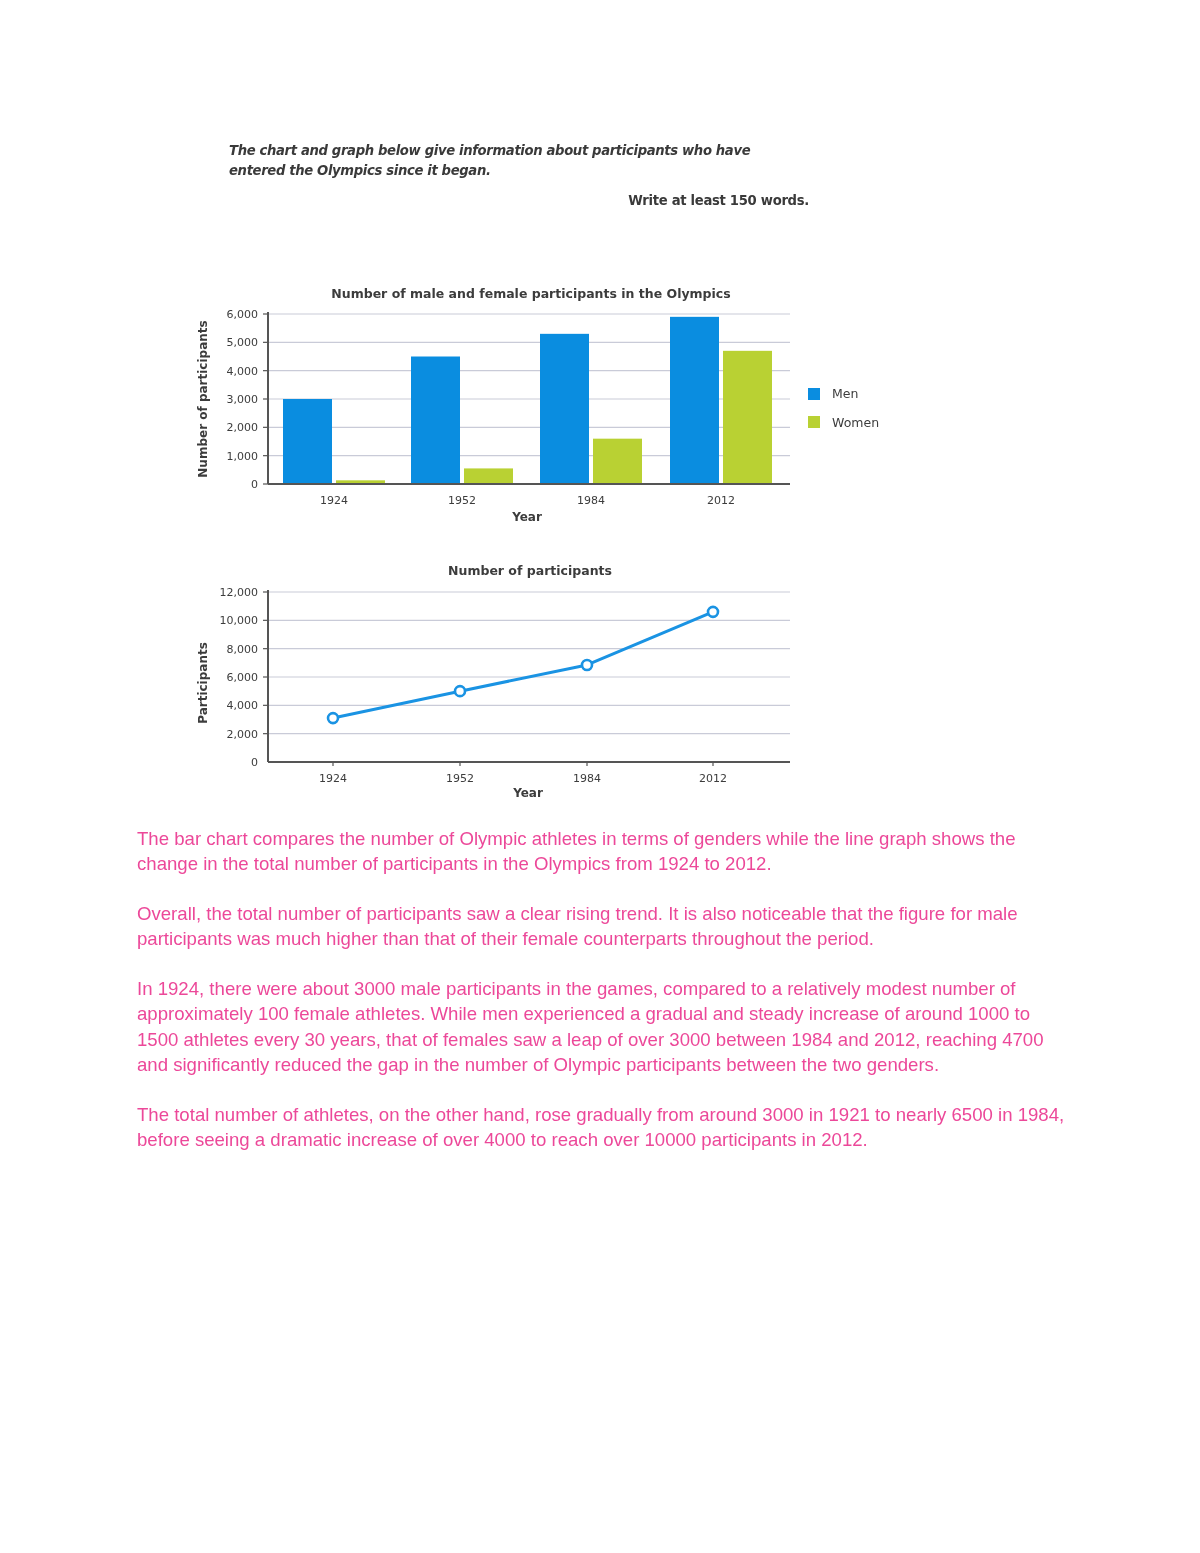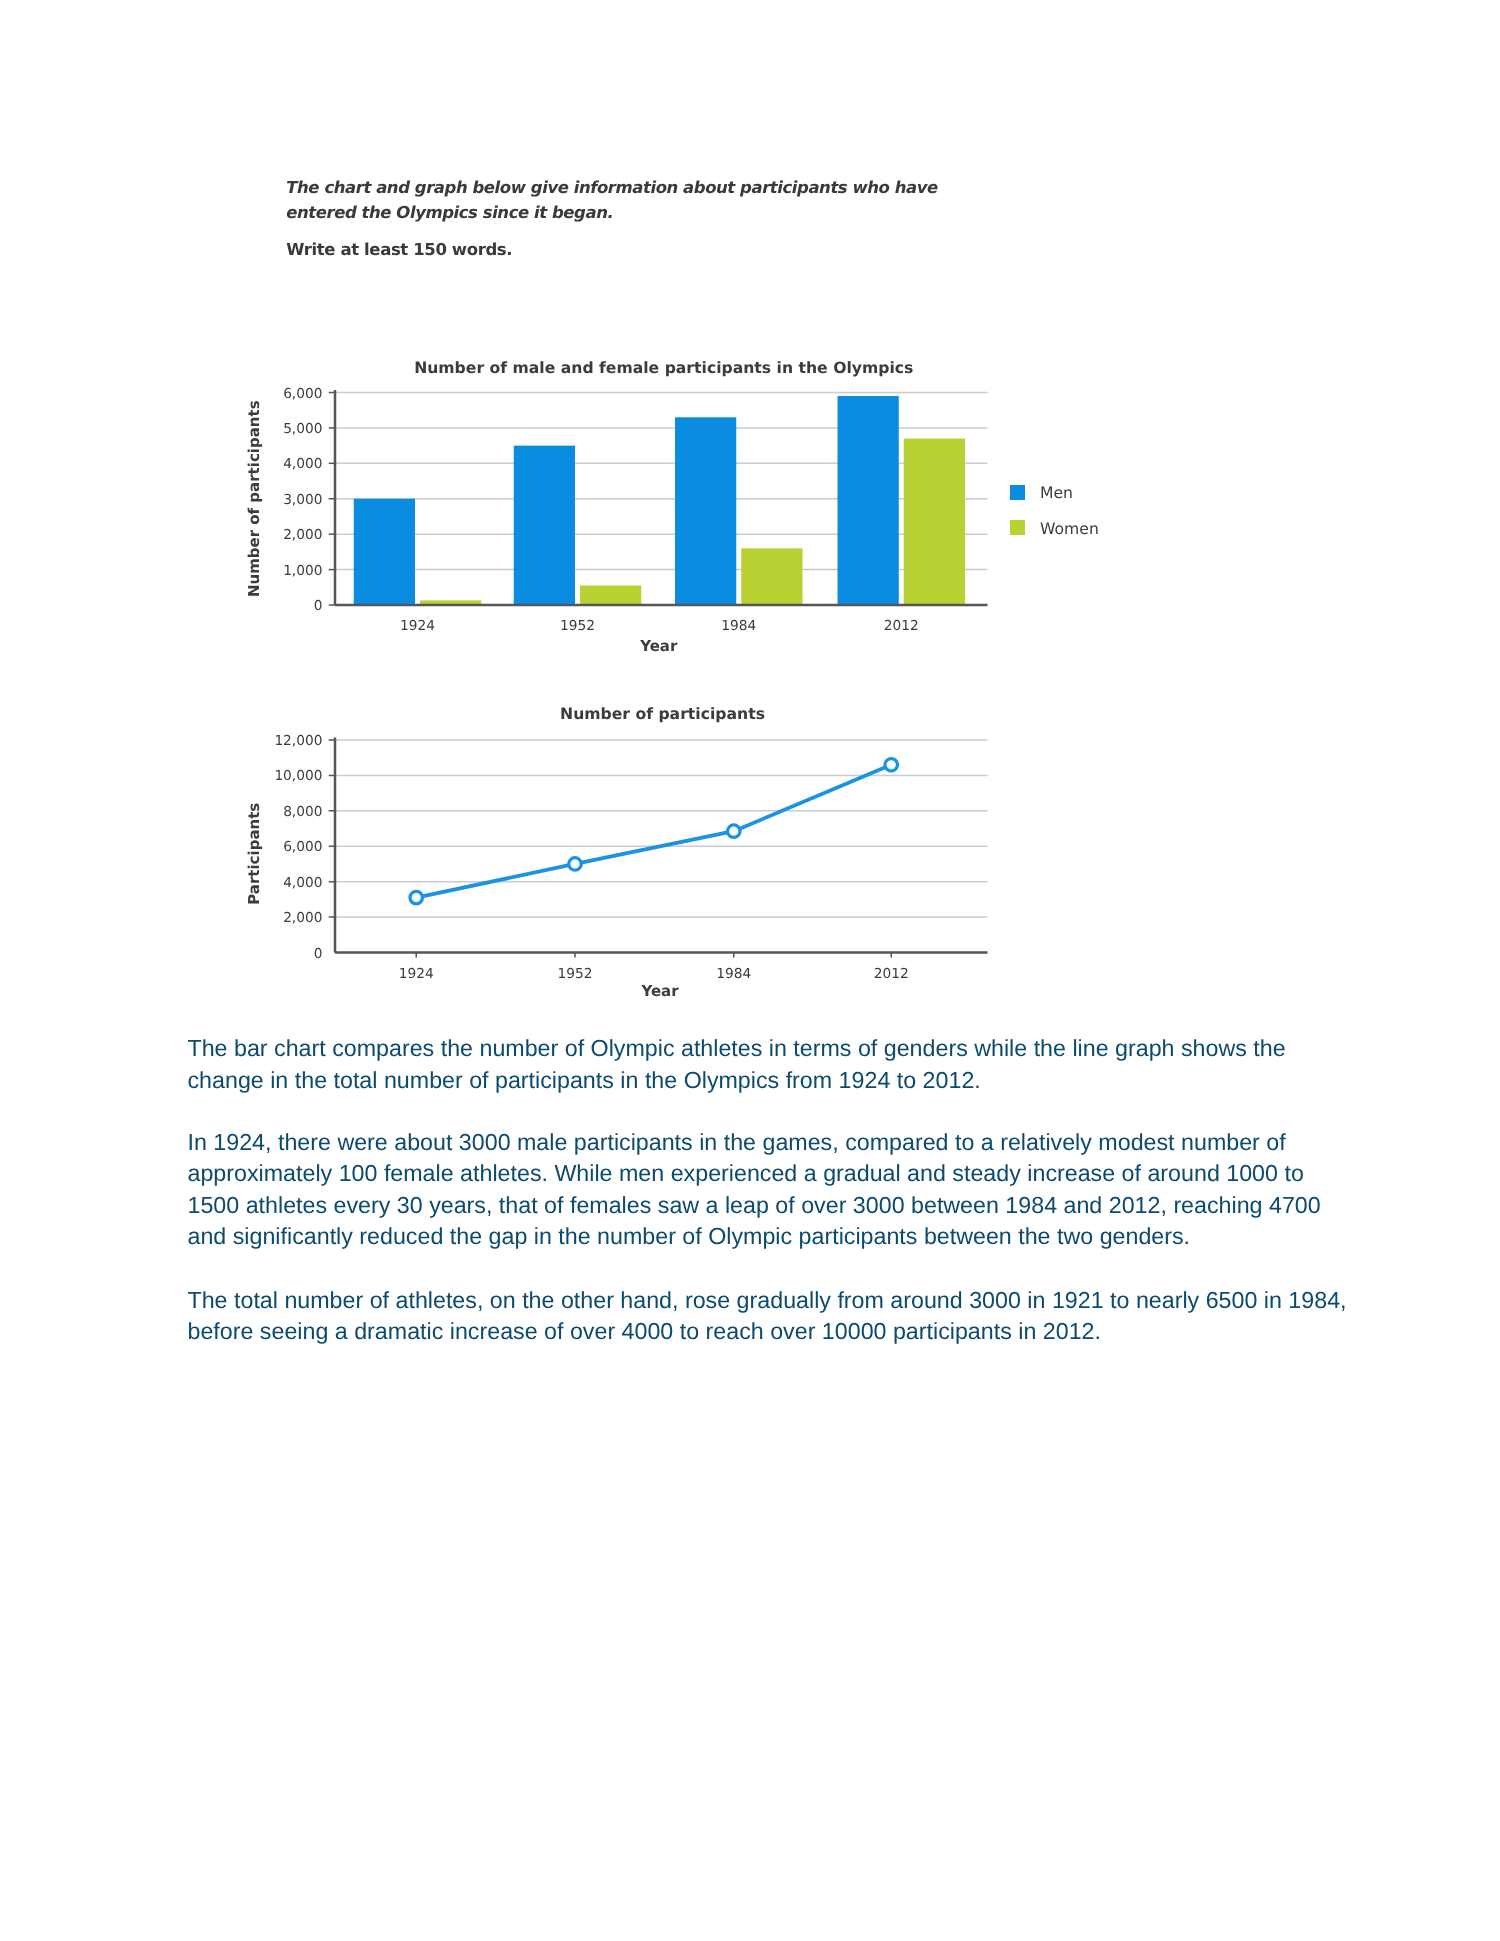--- a/index.html
+++ b/index.html
@@ -5,25 +5,25 @@
   html, body { margin: 0; padding: 0; background: #ffffff; }
   body { width: 1200px; height: 1553px; position: relative; overflow: hidden; }
   .page { position: absolute; left: 0; top: 0; width: 1200px; height: 1553px; background: #fff; }
 
   .task { position: absolute; left: 229px; top: 141px; width: 580px; color: #3a3a3a;
           font-family: "DejaVu Sans", sans-serif; font-size: 13.2px; line-height: 20px; }
   .task p { margin: 0; }
   .task .it { font-style: italic; font-weight: bold; letter-spacing: -0.35px; }
   .task .p1 { margin-bottom: 10px; }
   .task .p2 { margin-bottom: 9px; }
-  .task .bd { font-weight: bold; letter-spacing: -0.3px; }
+  .task .bd { font-weight: bold; letter-spacing: -0.3px; text-align: right; }
 
   svg text { font-family: "DejaVu Sans", sans-serif; fill: #3c3c3c; }
 
-  .essay { position: absolute; left: 150px; top: 826px; width: 930px; color: #0c4a6e;
+  .essay { position: absolute; left: 137px; top: 826px; width: 930px; color: #ec4899;
            font-family: "Liberation Sans", sans-serif; font-size: 18.6px; line-height: 25.1px; }
   .essay p { margin: 0 0 25px 0; }
 </style>
 </head>
 <body>
 
 <div class="page">
 
   <div class="task">
     <p class="it p1">The chart and graph below give information about participants who have entered the Olympics since it began.</p>
@@ -123,16 +123,17 @@
         <text x="587" y="782" text-anchor="middle" font-size="11">1984</text>
         <line x1="713" x2="713" y1="762" y2="766" stroke="#555555" stroke-width="1.2"></line>
         <text x="713" y="782" text-anchor="middle" font-size="11">2012</text>
       </g>
     <text x="528" y="797" text-anchor="middle" font-size="12" font-weight="bold">Year</text>
     <text x="0" y="0" transform="translate(207,683) rotate(-90)" text-anchor="middle" font-size="12" font-weight="bold">Participants</text>
   </svg>
 
   <div class="essay">
     <p>The bar chart compares the number of Olympic athletes in terms of genders while the line graph shows the change in the total number of participants in the Olympics from 1924 to 2012.</p>
+    <p>Overall, the total number of participants saw a clear rising trend. It is also noticeable that the figure for male participants was much higher than that of their female counterparts throughout the period.</p>
     <p>In 1924, there were about 3000 male participants in the games, compared to a relatively modest number of approximately 100 female athletes. While men experienced a gradual and steady increase of around 1000 to 1500 athletes every 30 years, that of females saw a leap of over 3000 between 1984 and 2012, reaching 4700 and significantly reduced the gap in the number of Olympic participants between the two genders.</p>
     <p>The total number of athletes, on the other hand, rose gradually from around 3000 in 1921 to nearly 6500 in 1984, before seeing a dramatic increase of over 4000 to reach over 10000 participants in 2012.</p>
   </div>
 </div>
 
 </body></html>

